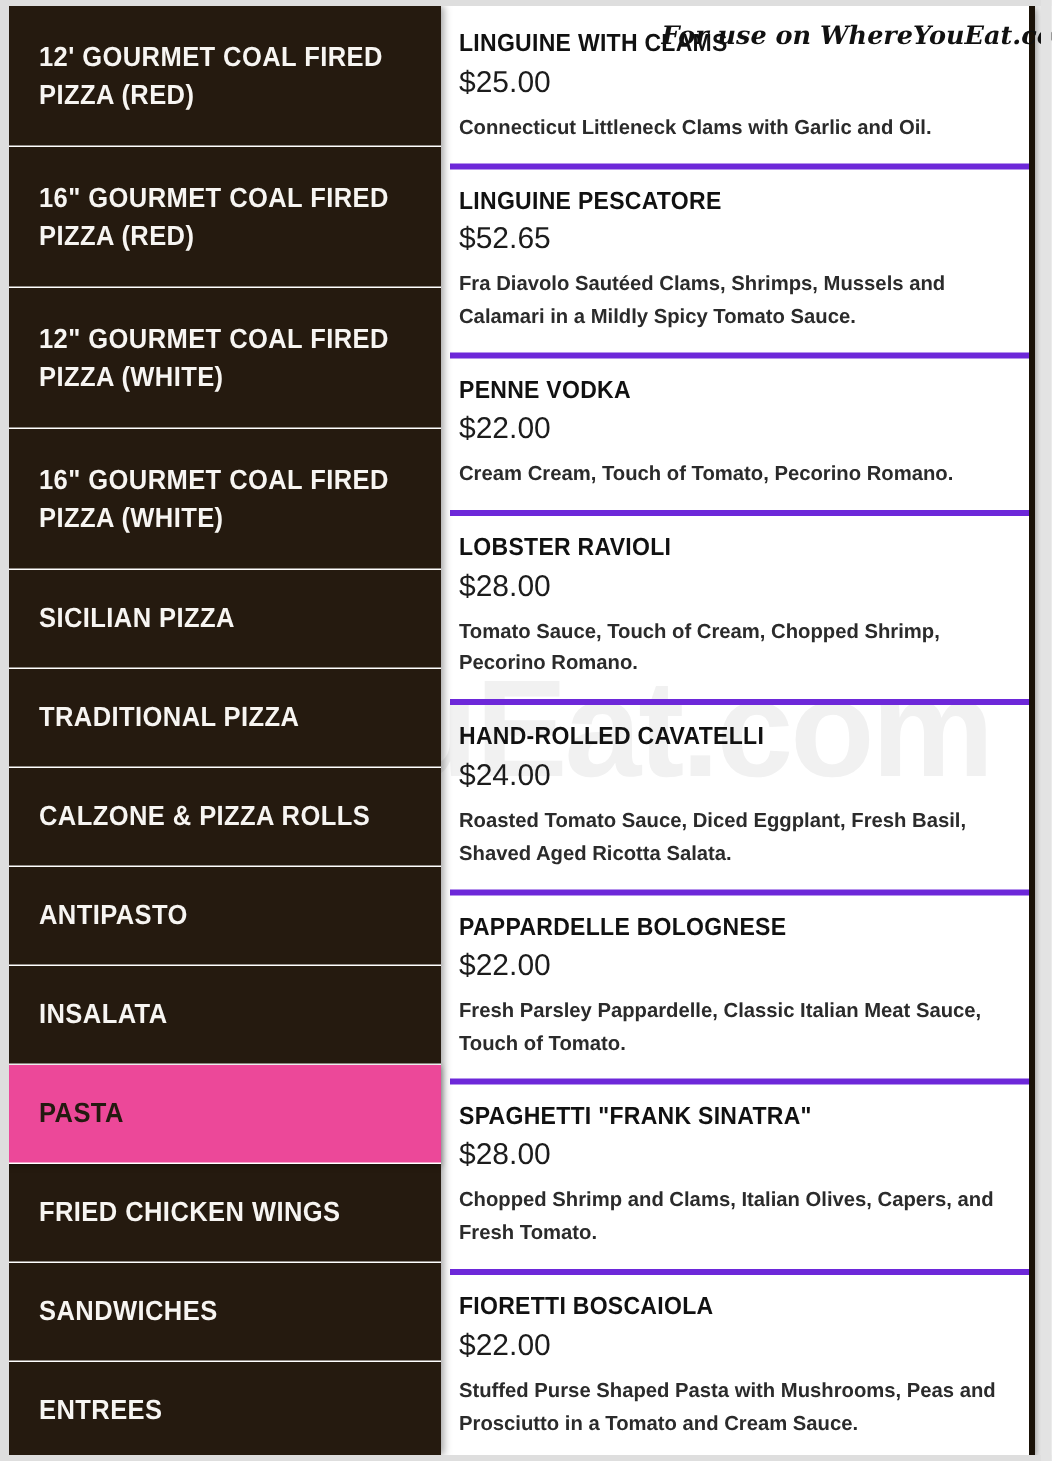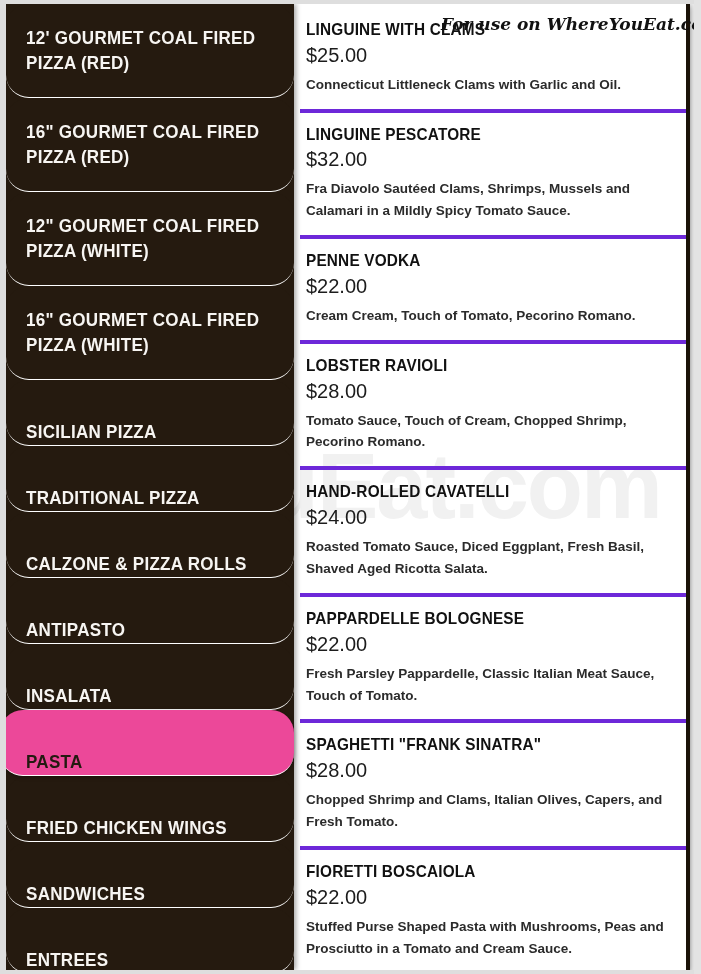--- a/index.html
+++ b/index.html
@@ -88,36 +88,35 @@
   .nav-item {
     position: relative;
     box-sizing: border-box;
     width: 100%;
     background: #251a0f;
     border-bottom: 1px solid #ffffff;
     display: flex;
     align-items: center;
     padding: 0 0 0 20px;
     cursor: pointer;
-    border-radius: 23px;
   }
   .nav-item .nav-label {
     font-family: "Liberation Sans Narrow", "Liberation Sans", sans-serif;
     font-weight: 700;
     font-size: 18.5px;
     letter-spacing: 0.3px;
     line-height: 1.33;
     color: #f7f5f2;
     text-transform: uppercase;
     transform: scaleX(0.92);
     transform-origin: left center;
   }
 
   .nav-item.two-line { height: 94px; }
-  .nav-item.one-line { height: 66px; align-items: flex-end; }
+  .nav-item.one-line { height: 66px; }
 
   
   .nav-item.active {
     background: #ec4899;
     border-bottom: 1px solid #ffffff;
     width: 294px;
     left: -6px;
     padding-left: 26px;
     box-shadow: 0 1px 4px rgba(0,0,0,0.35);
     z-index: 5;
@@ -224,21 +223,21 @@
     <div class="bg-watermark">YouEat.com</div>
 
     <div class="content" id="content-col">
         <div class="menu-entry">
           <div class="entry-name">LINGUINE WITH CLAMS</div>
           <div class="entry-price">$25.00</div>
           <div class="entry-desc">Connecticut Littleneck Clams with Garlic and Oil.</div>
         </div>
         <div class="menu-entry">
           <div class="entry-name">LINGUINE PESCATORE</div>
-          <div class="entry-price">$32.00</div>
+          <div class="entry-price">$52.65</div>
           <div class="entry-desc">Fra Diavolo Sautéed Clams, Shrimps, Mussels and Calamari in a Mildly Spicy Tomato Sauce.</div>
         </div>
         <div class="menu-entry">
           <div class="entry-name">PENNE VODKA</div>
           <div class="entry-price">$22.00</div>
           <div class="entry-desc">Cream Cream, Touch of Tomato, Pecorino Romano.</div>
         </div>
         <div class="menu-entry">
           <div class="entry-name">LOBSTER RAVIOLI</div>
           <div class="entry-price">$28.00</div>

